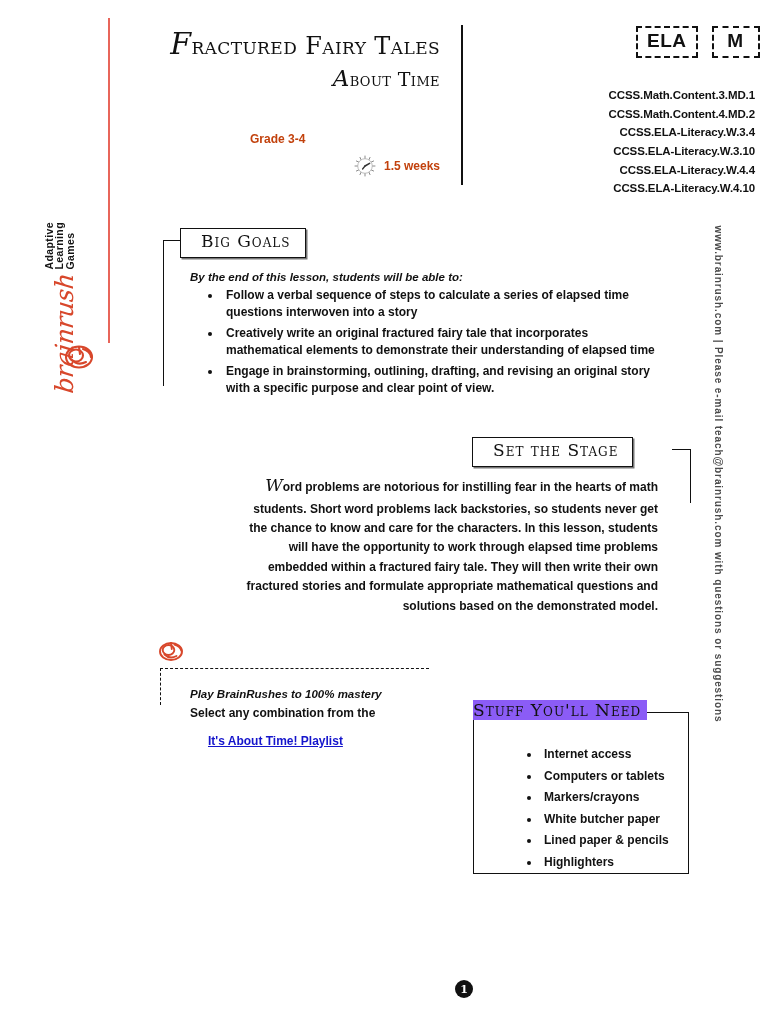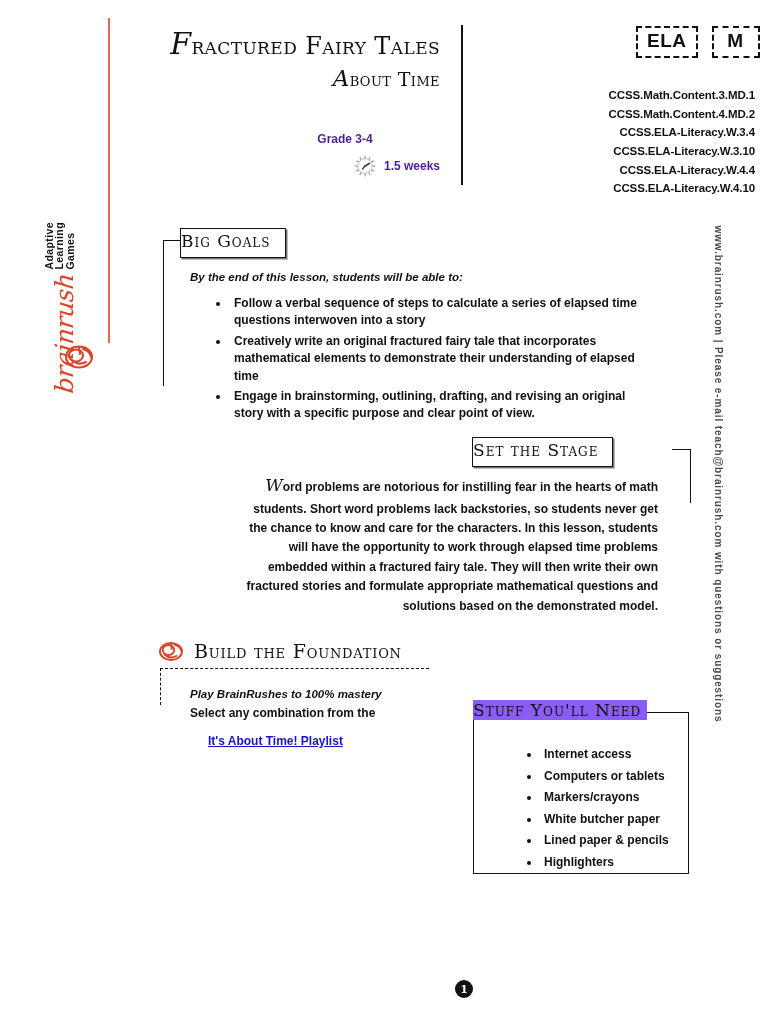--- a/index.html
+++ b/index.html
@@ -98,24 +98,24 @@
     line-height: 1.25;
     margin-top: 3px;
     color: #111;
   }
   .doc-subtitle .lead { font-size: 23px; font-style: italic; }
 
   .meta-block {
     position: absolute;
     left: 250px; top: 132px;
     width: 190px;
-    text-align: center;
-    font-size: 12px;
-    font-weight: 700;
-    color: #4c1d95;
+    text-align: left;
+    font-size: 12px;
+    font-weight: 700;
+    color: #c2410c;
   }
   .meta-grade { line-height: 1.2; }
   .meta-dur-row {
     margin-top: 8px;
     display: flex;
     align-items: center;
     justify-content: flex-end;
     gap: 7px;
   }
   .clock-icon { width: 24px; height: 24px; flex: 0 0 auto; }
@@ -151,21 +151,21 @@
     color: #111;
     letter-spacing: -0.1px;
   }
 
   
   .head-box {
     border: 1.5px solid #111;
     box-shadow: 1.5px 1.5px 0 #777;
     background: #fff;
     display: inline-block;
-    padding: 3px 14px 5px 0;
+    padding: 3px 14px 5px 20px;
   }
   .head-txt {
     font-family: "DejaVu Serif", serif;
     font-variant: small-caps;
     font-size: 17px;
     letter-spacing: 1px;
     color: #111;
     line-height: 1.15;
     white-space: nowrap;
   }
@@ -188,21 +188,21 @@
     width: 480px;
   }
   .goal-intro {
     font-size: 11.5px;
     font-style: italic;
     font-weight: 600;
     color: #111;
     margin-bottom: 1px;
   }
   ul.goal-list {
-    margin: 12px;
+    margin: 4px;
     padding-left: 28px;
     list-style: disc;
   }
   ul.goal-list li {
     font-size: 12px;
     font-weight: 700;
     line-height: 1.45;
     color: #111;
     margin-bottom: 3px;
     padding-left: 4px;
@@ -460,21 +460,20 @@
     <svg viewBox="0 0 28 26" width="28" height="26">
       <g fill="none" stroke="#d8472b" stroke-width="1.9" stroke-linecap="round">
         <ellipse cx="14" cy="13.5" rx="11" ry="8.5"></ellipse>
         <ellipse cx="11.5" cy="12" rx="5.8" ry="5"></ellipse>
         <path d="M7.5 16.5 q5 5 12 1.5"></path>
         <path d="M17.5 6.5 q6 2 7 6.5"></path>
         <path d="M14 5 l0.8 6"></path>
       </g>
     </svg>
   </span>
-  <span class="btf-title">Build the Foundation</span>
 </div>
 <div class="btf-box"></div>
 <div class="btf-lines">
   <div class="btf-l1">Play BrainRushes to 100% mastery</div>
   <div class="btf-l2">Select any combination from the</div>
   <a class="btf-link">It's About Time! Playlist</a>
 </div>
 
 <div class="stuff-box"></div>
 <div class="stuff-box-mask"></div>

